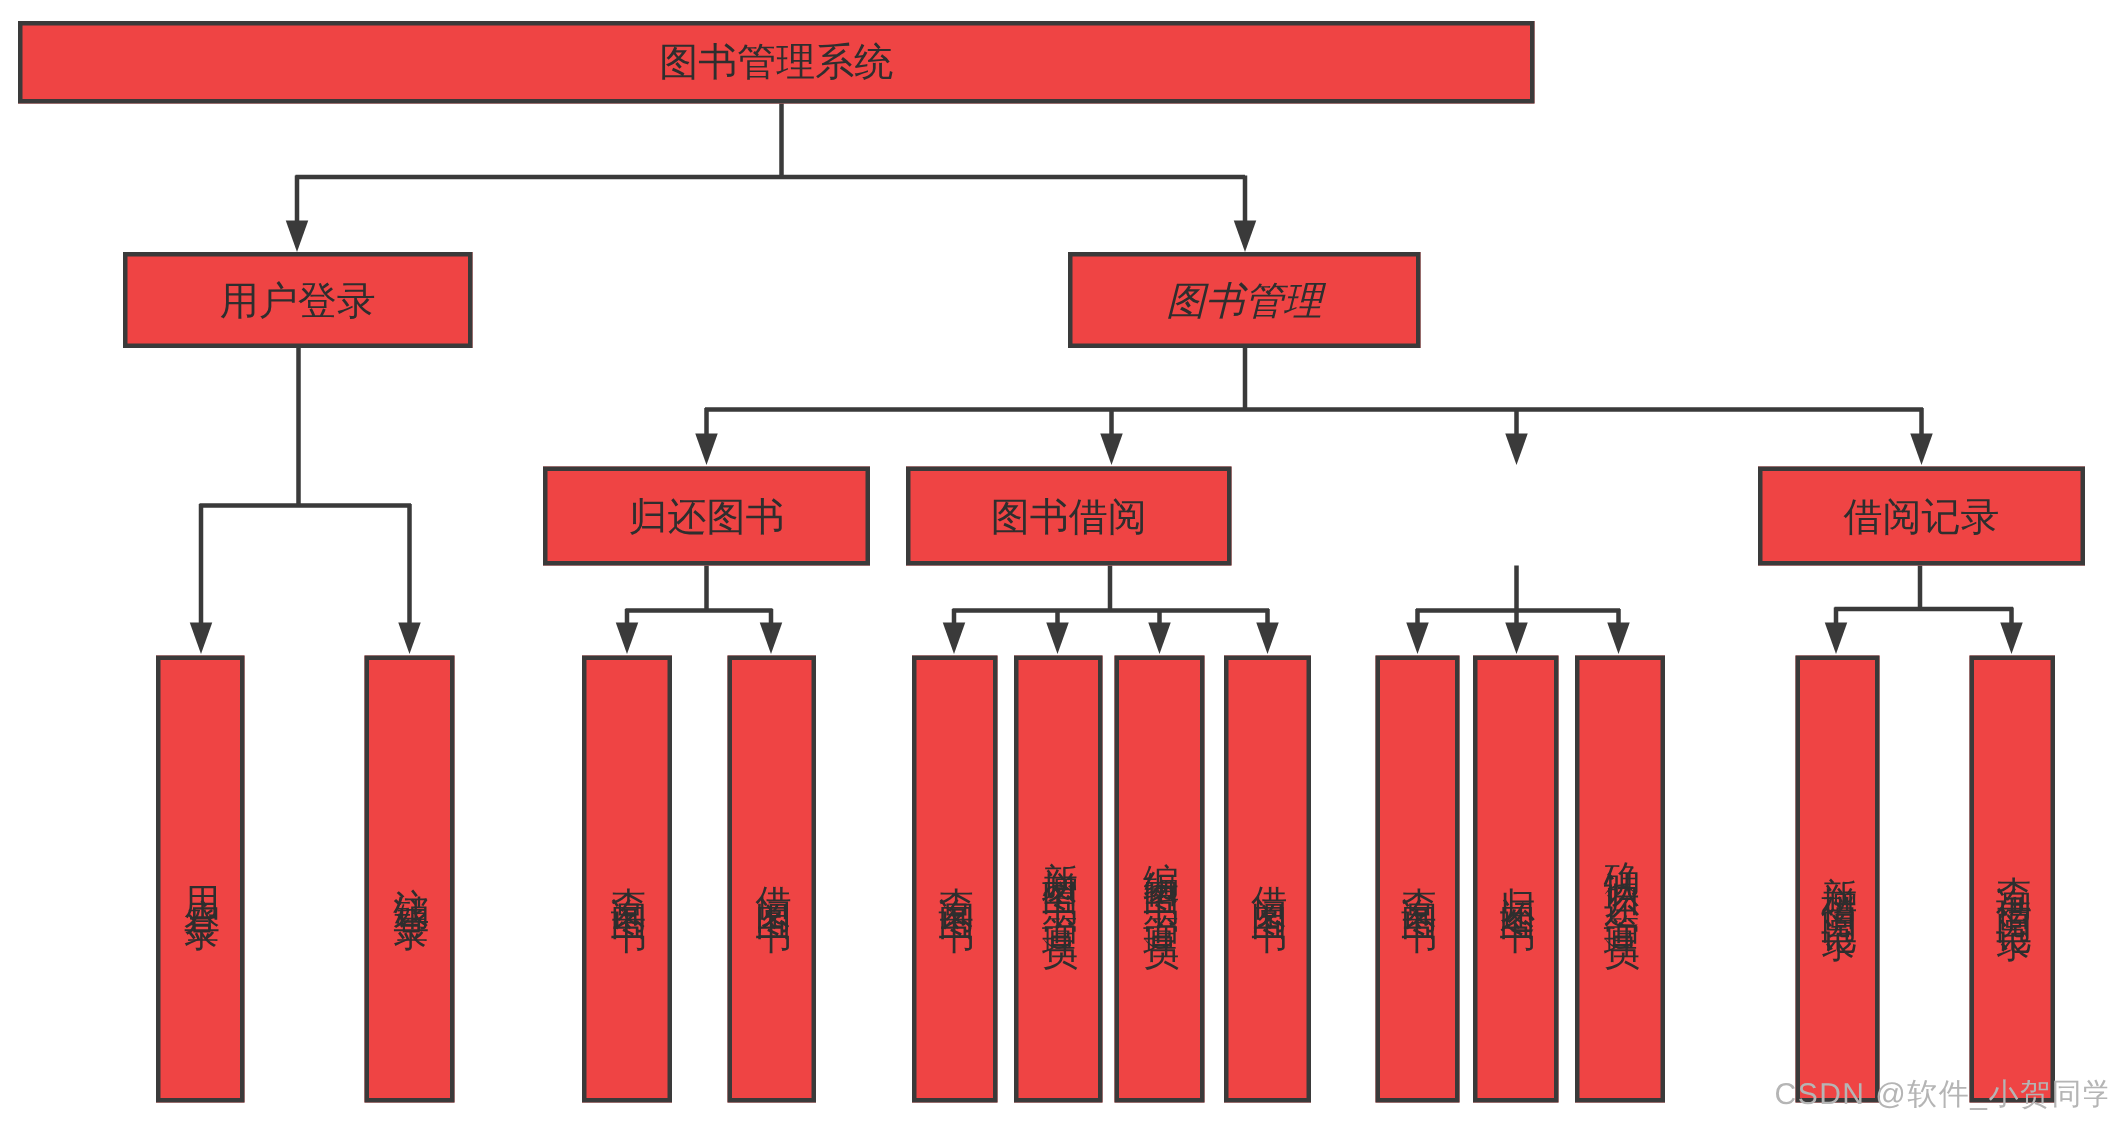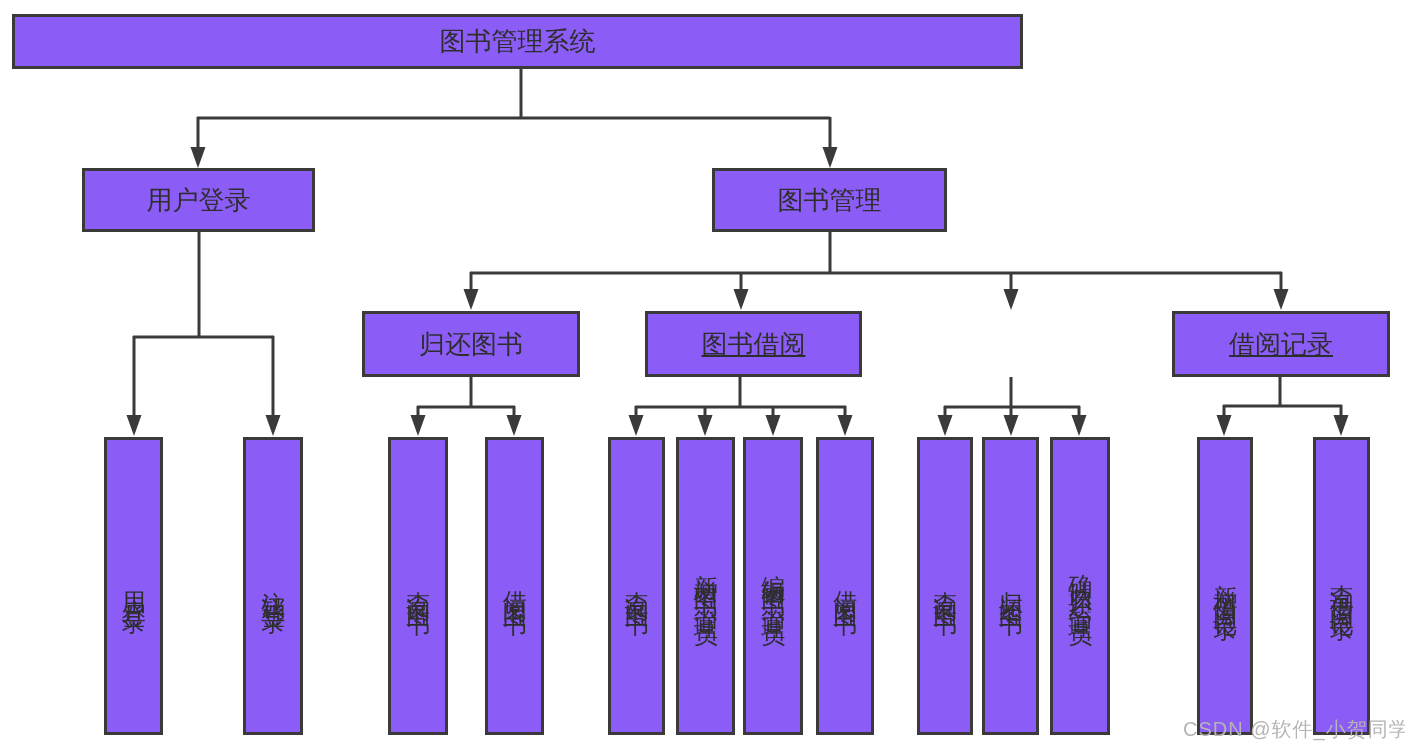--- a/index.html
+++ b/index.html
@@ -20,21 +20,21 @@
     left: 0;
     top: 0;
     width: 1405px;
     height: 747px;
     pointer-events: none;
   }
   .node {
     position: absolute;
     box-sizing: border-box;
     border: 3px solid #3a3a3a;
-    background: #8b5cf6;
+    background: #ef4444;
     display: flex;
     align-items: center;
     justify-content: center;
     color: #2e2e2e;
   }
   .node.h { font-size: 26px; }
   .node.root { font-size: 26px; }
   .leaf {
     top: 437px;
     height: 298px;
@@ -106,31 +106,31 @@
     </g>
   </svg>
 
   <div class="node root" style="left:12px; top:14px; width:1011px; height:55px;">
     <span>图书管理系统</span>
   </div>
 
   <div class="node h l2" style="left:82px; width:233px;">
     <span>用户登录</span>
   </div>
-  <div class="node h l2" style="left:712px; width:235px;">
+  <div class="node h l2" style="left:712px; width:235px;font-style:italic;">
     <span>图书管理</span>
   </div>
 
   <div class="node h l3" style="left:362px; width:218px;">
     <span>归还图书</span>
   </div>
-  <div class="node h l3" style="left:645px; width:217px;text-decoration:underline;">
+  <div class="node h l3" style="left:604px; width:217px;">
     <span>图书借阅</span>
   </div>
-  <div class="node h l3" style="left:1172px; width:218px;text-decoration:underline;">
+  <div class="node h l3" style="left:1172px; width:218px;">
     <span>借阅记录</span>
   </div>
 
   <div class="node leaf" style="left:104px; width:59px;">
     <span class="vtext">用户登录</span>
   </div>
   <div class="node leaf" style="left:243px; width:60px;">
     <span class="vtext">注销登录</span>
   </div>
 

